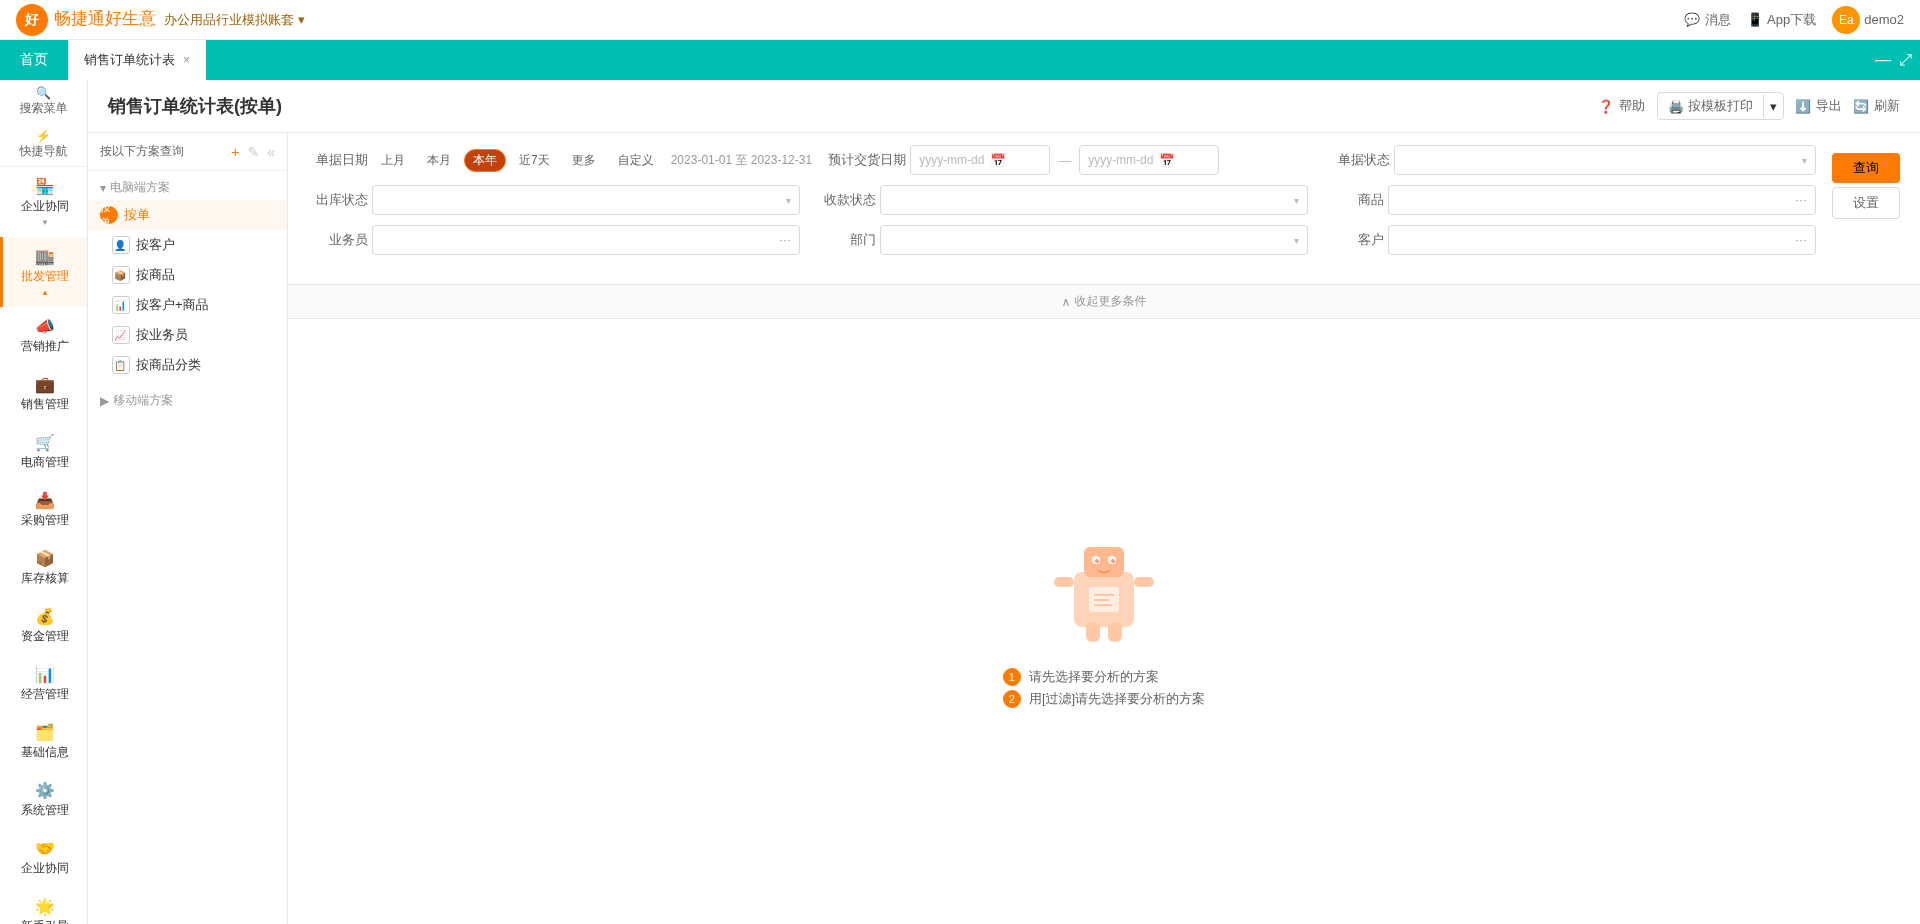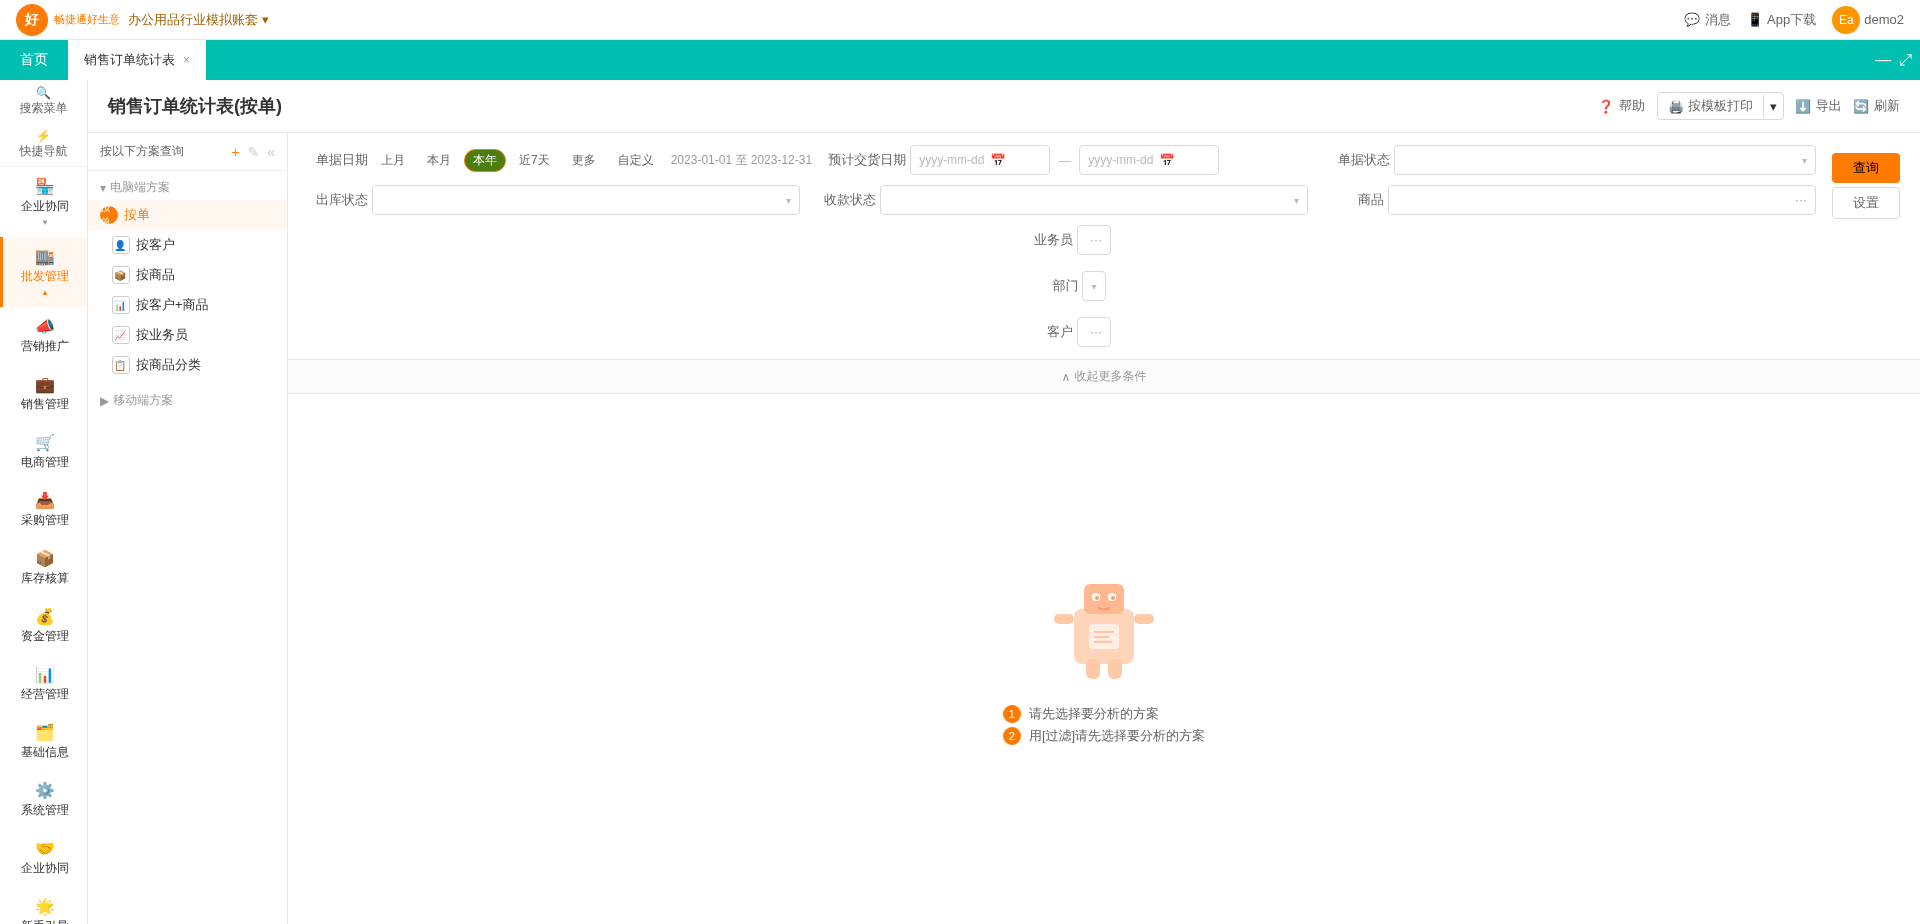--- a/index.html
+++ b/index.html
@@ -7,21 +7,21 @@
 
     
     .top-bar {
       display: flex; align-items: center; background: #fff;
       height: 40px; padding: 0 16px; border-bottom: 1px solid #e8e8e8;
       justify-content: space-between; flex-shrink: 0;
     }
     .top-bar-left { display: flex; align-items: center; gap: 8px; }
     .logo-area { display: flex; align-items: center; gap: 6px; }
     .logo-icon { width: 32px; height: 32px; background: #ff7a00; border-radius: 50%; display: flex; align-items: center; justify-content: center; color: #fff; font-size: 14px; font-weight: bold; }
-    .logo-text { font-size: 11px; color: #ff7a00; line-height: 1.2; }
+    .logo-text { font-size: 17px; color: #ff7a00; line-height: 1.2; }
     .workspace-dropdown { display: flex; align-items: center; gap: 4px; color: #a16207; cursor: pointer; }
     .top-bar-right { display: flex; align-items: center; gap: 16px; }
     .top-bar-action { display: flex; align-items: center; gap: 4px; color: #666; cursor: pointer; font-size: 13px; }
     .user-avatar { width: 28px; height: 28px; background: #ff9500; border-radius: 50%; display: flex; align-items: center; justify-content: center; color: #fff; font-size: 12px; }
 
     
     .tab-bar {
       display: flex; align-items: center; background: #00bfb0;
       height: 40px; flex-shrink: 0;
     }
@@ -93,28 +93,28 @@
 
     
     .right-panel { flex: 1; display: flex; flex-direction: column; overflow: hidden; background: #f5f5f5; }
 
     
     .filter-area {
       background: #fff; padding: 12px 20px; border-bottom: 1px solid #e8e8e8;
       flex-shrink: 0;
     }
     .filter-row { display: flex; align-items: center; gap: 16px; margin-bottom: 10px; flex-wrap: wrap; }
-    .filter-row:last-child { margin-bottom: 0; flex-direction: column; }
+    .filter-row:last-child { margin-bottom: 17px; }
     .filter-label { font-size: 13px; color: #666; white-space: nowrap; min-width: 60px; text-align: right; }
     .filter-date-group { display: flex; align-items: center; gap: 4px; }
     .date-btn {
       padding: 2px 8px; border-radius: 3px; cursor: pointer; font-size: 12px;
       border: 1px solid transparent; color: #666;
     }
-    .date-btn.active { background: #4d7c0f; color: #fff; border-color: #ff7a00; border-radius: 12px; }
+    .date-btn.active { background: #c2410c; color: #fff; border-color: #ff7a00; border-radius: 12px; }
     .date-range-text { font-size: 12px; color: #999; margin-left: 4px; }
     .filter-select {
       flex: 1; height: 30px; border: 1px solid #d9d9d9; border-radius: 4px;
       padding: 0 8px; font-size: 13px; color: #333; background: #fff;
       display: flex; align-items: center; justify-content: space-between; cursor: pointer;
     }
     .filter-input {
       flex: 1; height: 30px; border: 1px solid #d9d9d9; border-radius: 4px;
       padding: 0 8px; font-size: 13px; color: #999; background: #fff;
       display: flex; align-items: center; justify-content: space-between; cursor: pointer;

